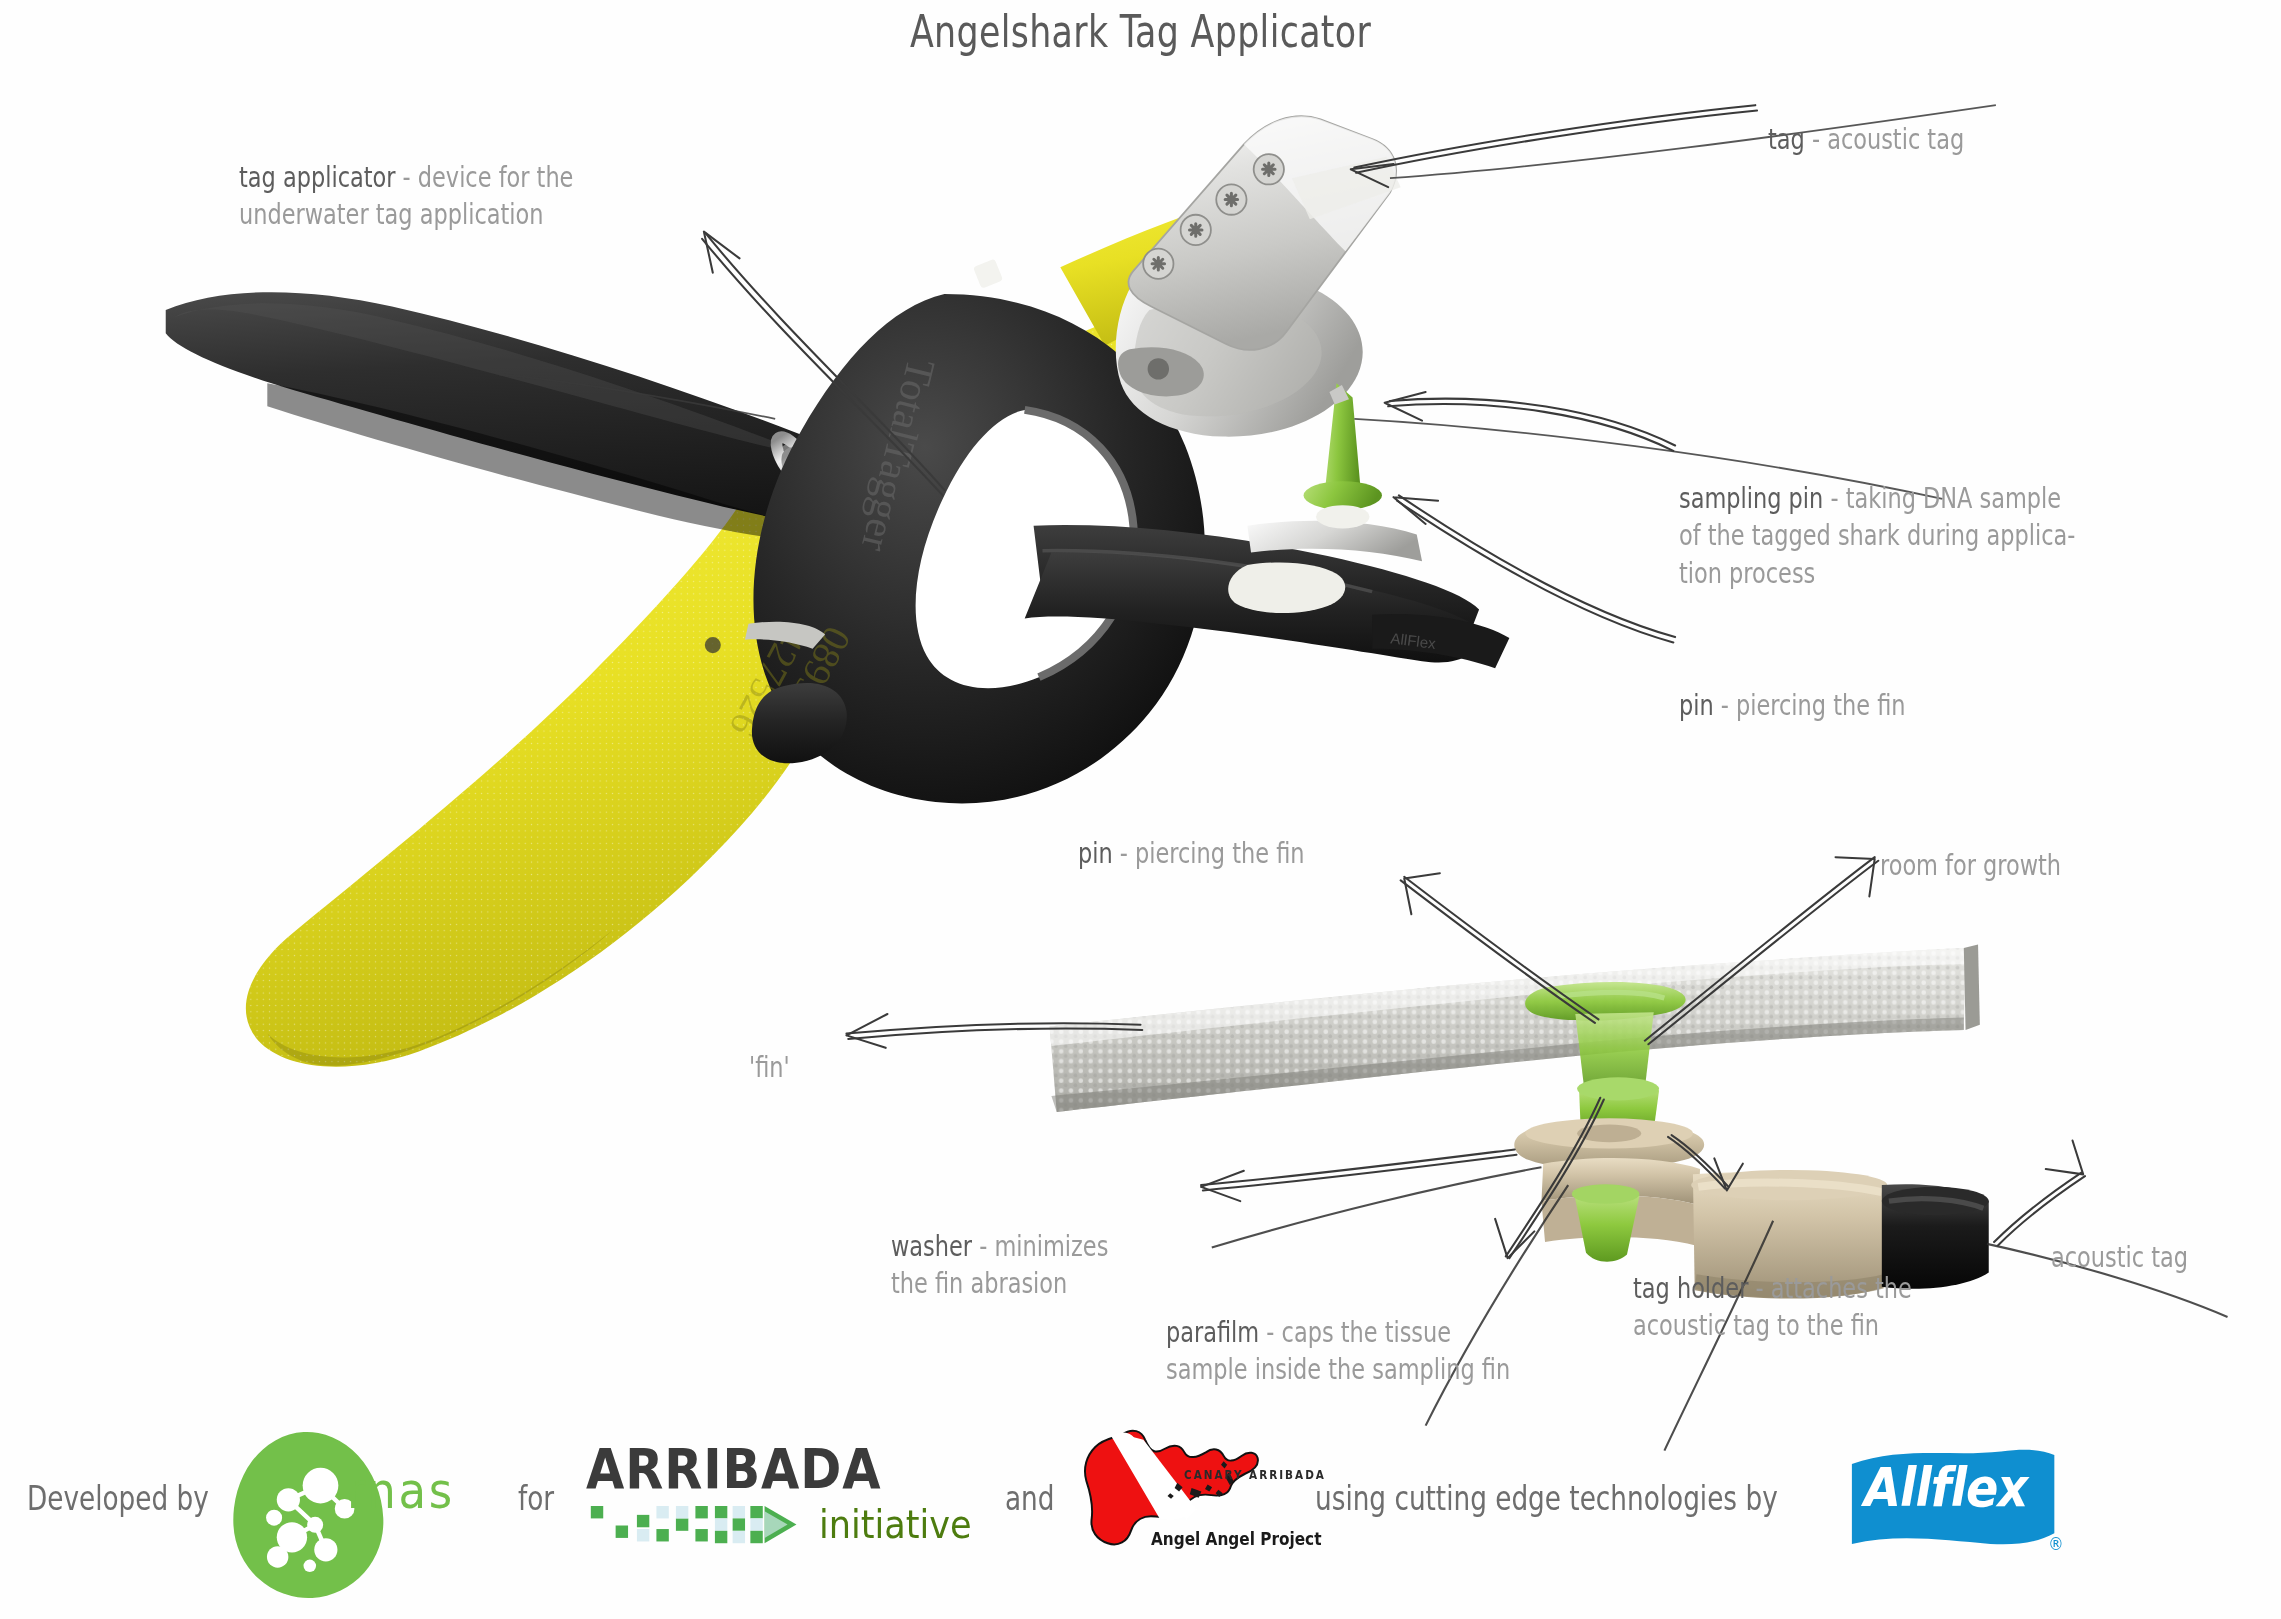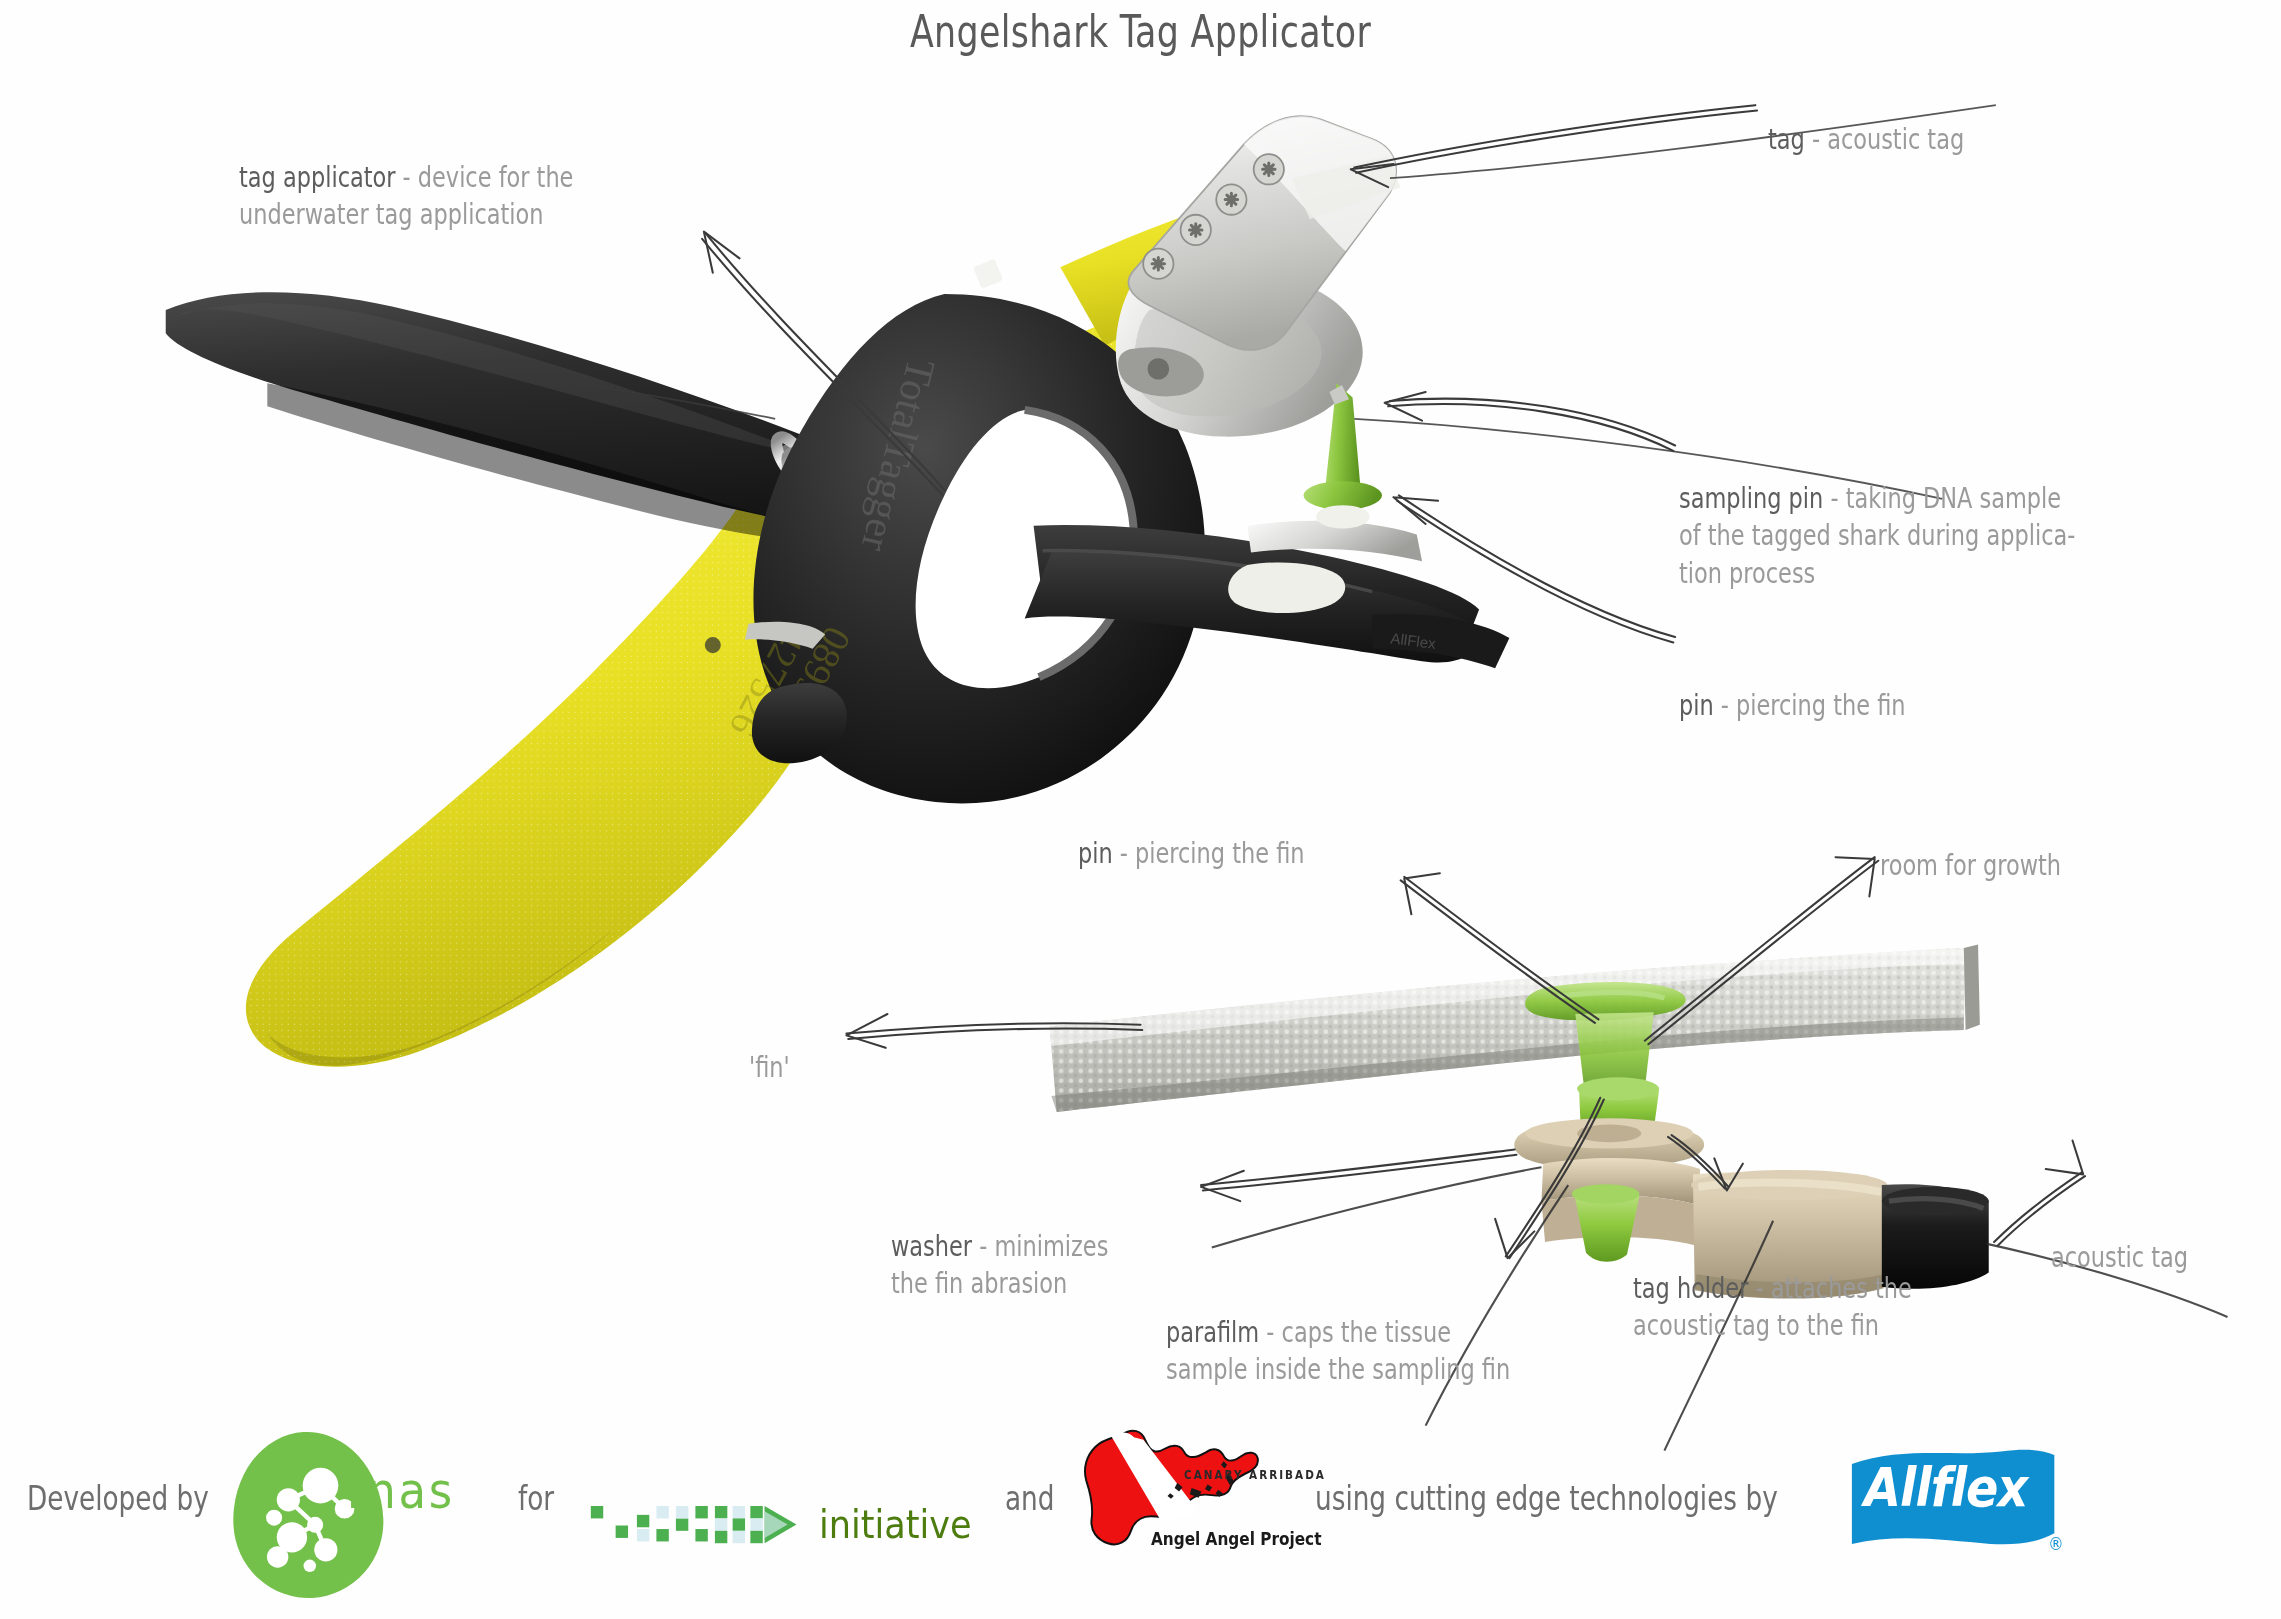--- a/index.html
+++ b/index.html
@@ -471,20 +471,21 @@
           <path d="M98 60 L125 86 M98 60 L62 76 M62 76 L92 104 M92 104 L104 132
                    M66 118 L92 104 M50 140 L66 118"></path>
         </g>
       </svg>
       <span class="word">rnas</span>
     </div>
 
     <span class="fw" style="left:502px;">for</span>
 
     <div class="lg" id="arribada">
+      <span class="big">ARRIBADA</span>
       <svg class="px" viewBox="0 0 252 44">
         <g>
           <rect x="0" y="0" width="14" height="14" fill="#4caf50"></rect>
           <rect x="28" y="22" width="14" height="14" fill="#4caf50"></rect>
           <rect x="52" y="10" width="14" height="14" fill="#4caf50"></rect>
           <rect x="52" y="26" width="14" height="14" fill="#d9ecf2"></rect>
           <rect x="74" y="0" width="14" height="14" fill="#d9ecf2"></rect>
           <rect x="74" y="26" width="14" height="14" fill="#4caf50"></rect>
           <rect x="96" y="14" width="14" height="14" fill="#4caf50"></rect>
           <rect x="96" y="0" width="14" height="14" fill="#d9ecf2"></rect>

